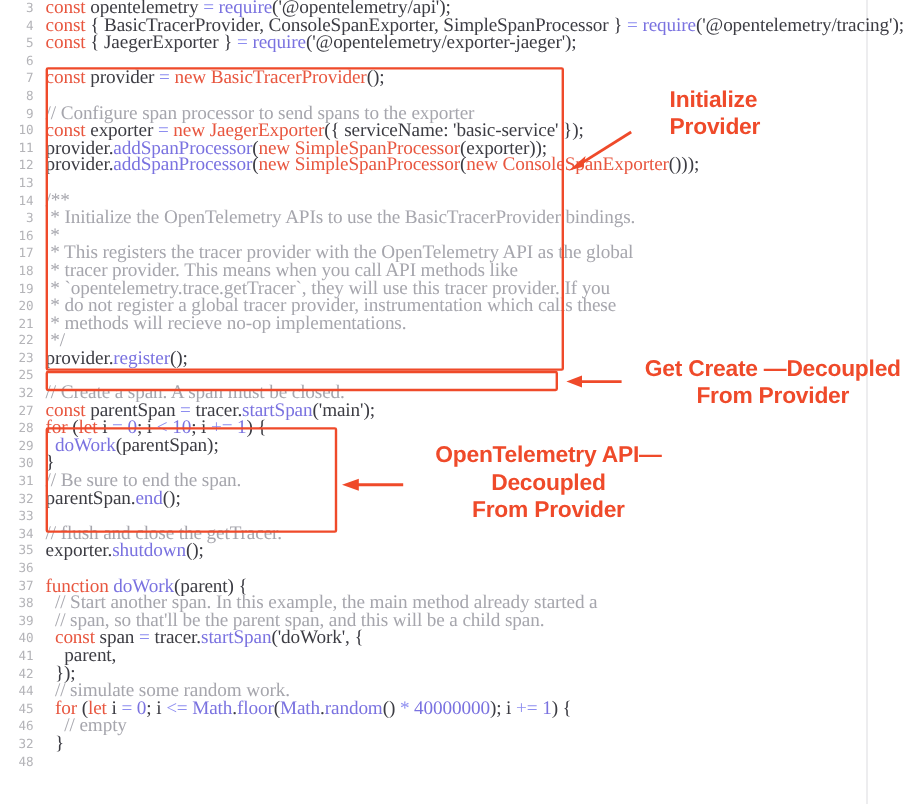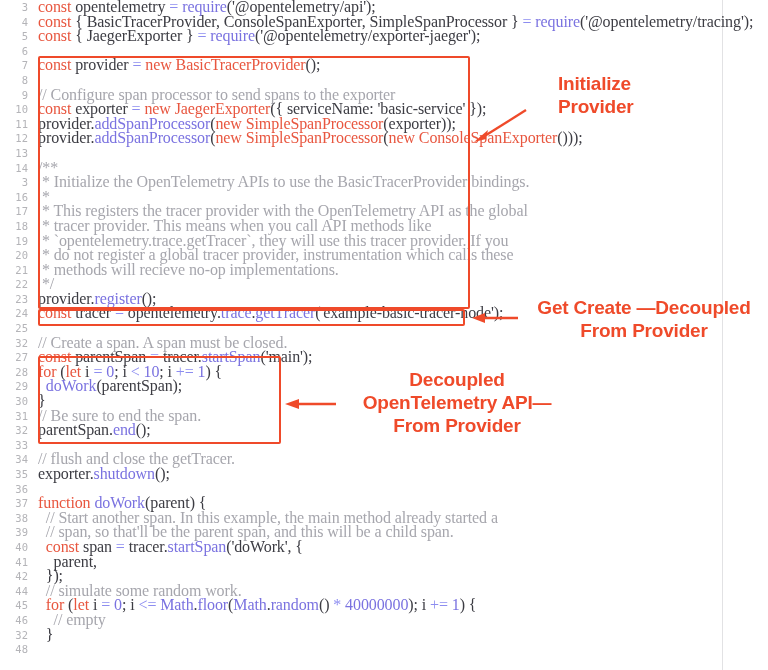--- a/index.html
+++ b/index.html
@@ -122,21 +122,20 @@
       <div class="code-line"><span class="ln">14</span><span class="lc"><span class="cm">/**</span></span></div>
       <div class="code-line"><span class="ln">3</span><span class="lc"><span class="cm"> * Initialize the OpenTelemetry APIs to use the BasicTracerProvider bindings.</span></span></div>
       <div class="code-line"><span class="ln">16</span><span class="lc"><span class="cm"> *</span></span></div>
       <div class="code-line"><span class="ln">17</span><span class="lc"><span class="cm"> * This registers the tracer provider with the OpenTelemetry API as the global</span></span></div>
       <div class="code-line"><span class="ln">18</span><span class="lc"><span class="cm"> * tracer provider. This means when you call API methods like</span></span></div>
       <div class="code-line"><span class="ln">19</span><span class="lc"><span class="cm"> * `opentelemetry.trace.getTracer`, they will use this tracer provider. If you</span></span></div>
       <div class="code-line"><span class="ln">20</span><span class="lc"><span class="cm"> * do not register a global tracer provider, instrumentation which calls these</span></span></div>
       <div class="code-line"><span class="ln">21</span><span class="lc"><span class="cm"> * methods will recieve no-op implementations.</span></span></div>
       <div class="code-line"><span class="ln">22</span><span class="lc"><span class="cm"> */</span></span></div>
       <div class="code-line"><span class="ln">23</span><span class="lc"><span class="id">provider</span>.<span class="fn">register</span>();</span></div>
-      <div class="code-line"><span class="ln">24</span><span class="lc"><span class="k">const</span> <span class="id">tracer</span> <span class="op">=</span> <span class="id">opentelemetry</span>.<span class="fn">trace</span>.<span class="fn">getTracer</span>(<span class="str">'example-basic-tracer-node'</span>);</span></div>
       <div class="code-line"><span class="ln">25</span><span class="lc">&nbsp;</span></div>
       <div class="code-line"><span class="ln">32</span><span class="lc"><span class="cm">// Create a span. A span must be closed.</span></span></div>
       <div class="code-line"><span class="ln">27</span><span class="lc"><span class="k">const</span> <span class="id">parentSpan</span> <span class="op">=</span> <span class="id">tracer</span>.<span class="fn">startSpan</span>(<span class="str">'main'</span>);</span></div>
       <div class="code-line"><span class="ln">28</span><span class="lc"><span class="k">for</span> (<span class="k">let</span> <span class="id">i</span> <span class="op">=</span> <span class="num">0</span>; <span class="id">i</span> <span class="op">&lt;</span> <span class="num">10</span>; <span class="id">i</span> <span class="op">+=</span> <span class="num">1</span>) {</span></div>
       <div class="code-line"><span class="ln">29</span><span class="lc">  <span class="fn">doWork</span>(<span class="id">parentSpan</span>);</span></div>
       <div class="code-line"><span class="ln">30</span><span class="lc">}</span></div>
       <div class="code-line"><span class="ln">31</span><span class="lc"><span class="cm">// Be sure to end the span.</span></span></div>
       <div class="code-line"><span class="ln">32</span><span class="lc"><span class="id">parentSpan</span>.<span class="fn">end</span>();</span></div>
       <div class="code-line"><span class="ln">33</span><span class="lc">&nbsp;</span></div>
       <div class="code-line"><span class="ln">34</span><span class="lc"><span class="cm">// flush and close the getTracer.</span></span></div>
@@ -173,22 +172,22 @@
   <div class="anno center" style="left:520px; top:296px; width:248px;">
     <div>Get Create —Decoupled</div>
     <div>From Provider</div>
   </div>
   <svg class="arrow-svg" style="left:470px; top:310px;" width="50" height="16" viewBox="0 0 50 16">
     <line x1="48" y1="8" x2="12" y2="8" stroke="#ef4a2a" stroke-width="2.4"></line>
     <polygon points="2,8 15,3 15,13" fill="#ef4a2a"></polygon>
   </svg>
 
   <div class="anno center" style="left:330px; top:368px; width:254px;">
+    <div>OpenTelemetry API—</div>
     <div>Decoupled</div>
-    <div>OpenTelemetry API—</div>
     <div>From Provider</div>
   </div>
   <svg class="arrow-svg" style="left:282px; top:396px;" width="56" height="16" viewBox="0 0 56 16">
     <line x1="54" y1="8" x2="14" y2="8" stroke="#ef4a2a" stroke-width="2.4"></line>
     <polygon points="3,8 17,3 17,13" fill="#ef4a2a"></polygon>
   </svg>
 
 </div>
 
 </body></html>

